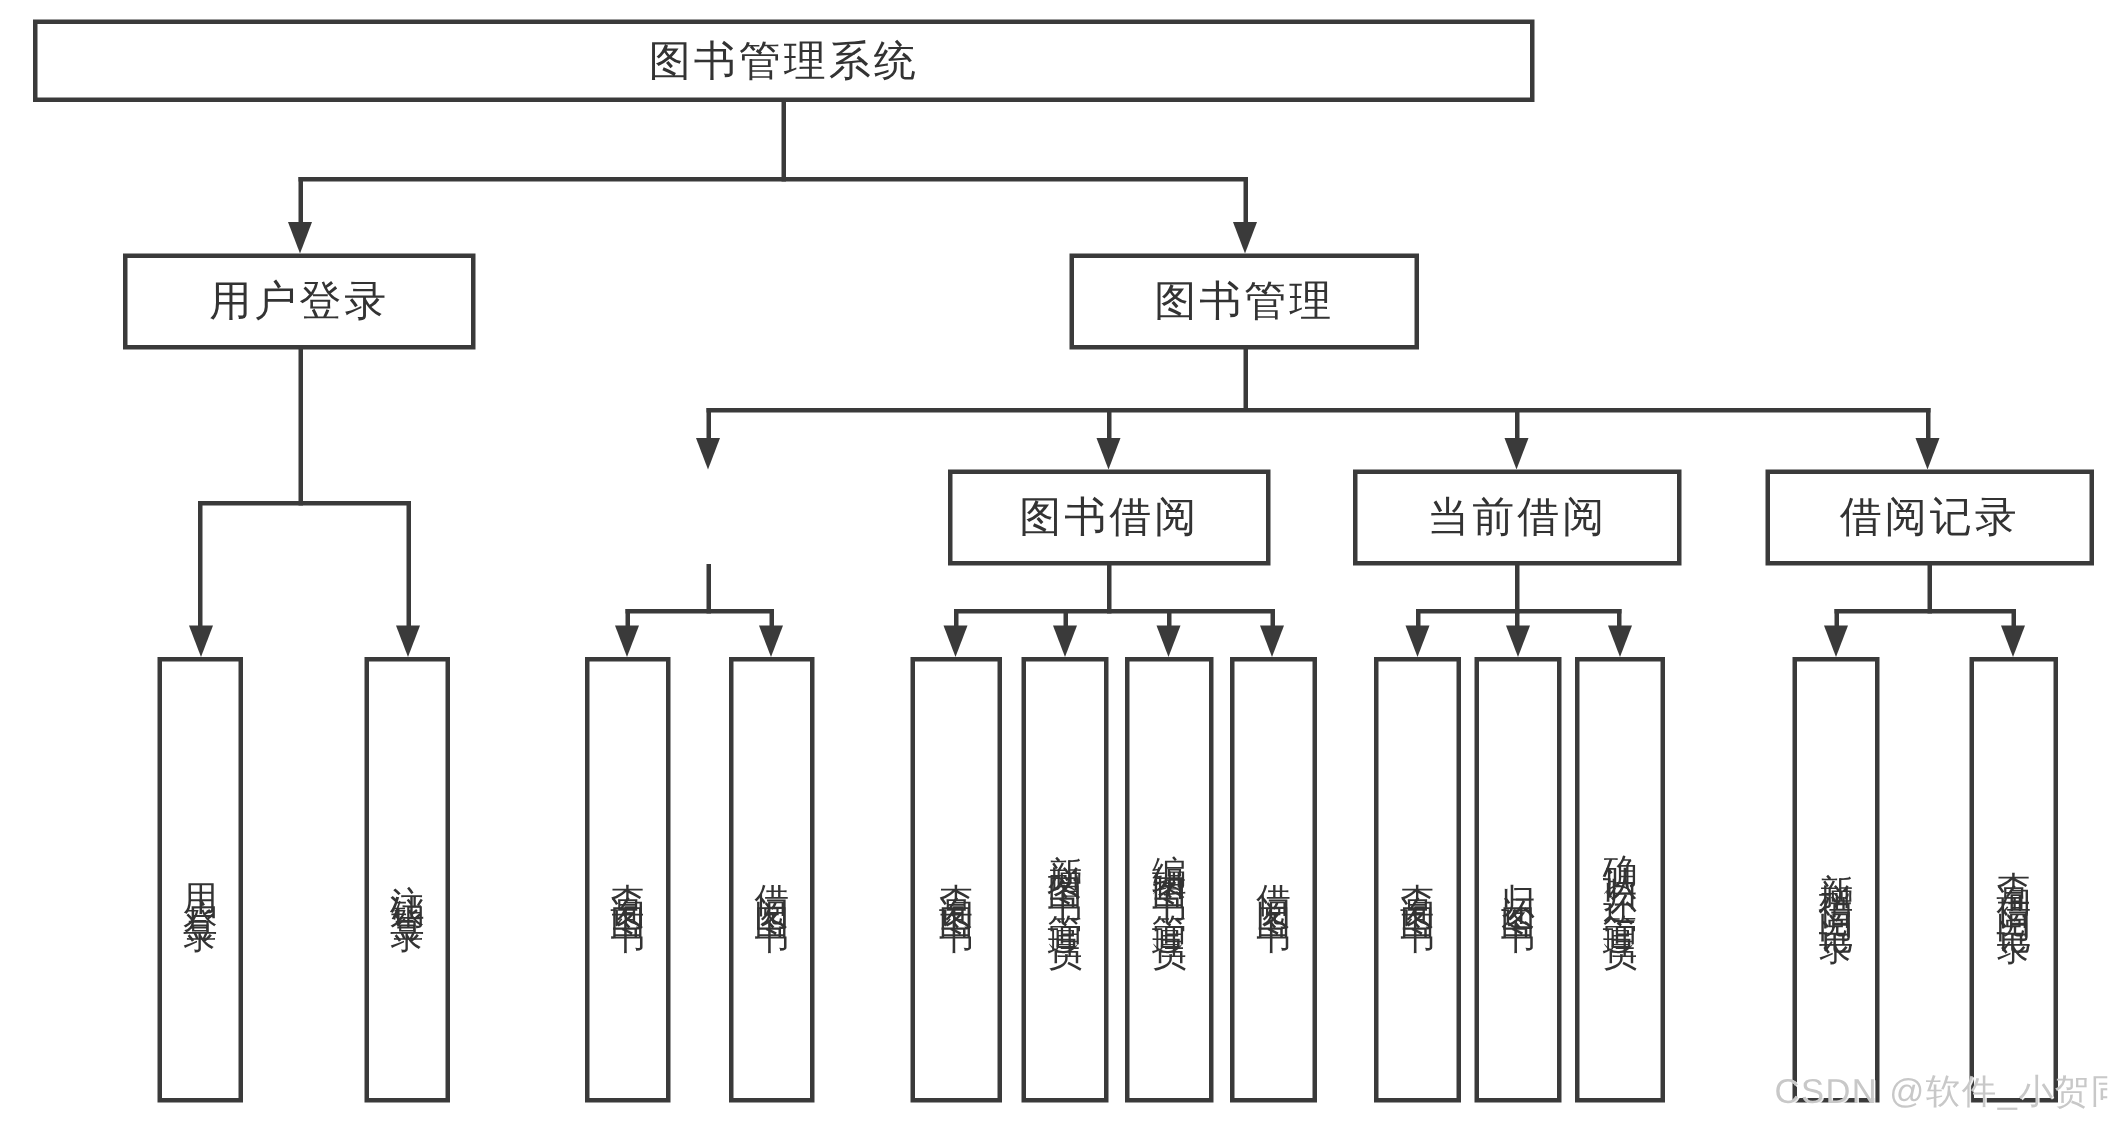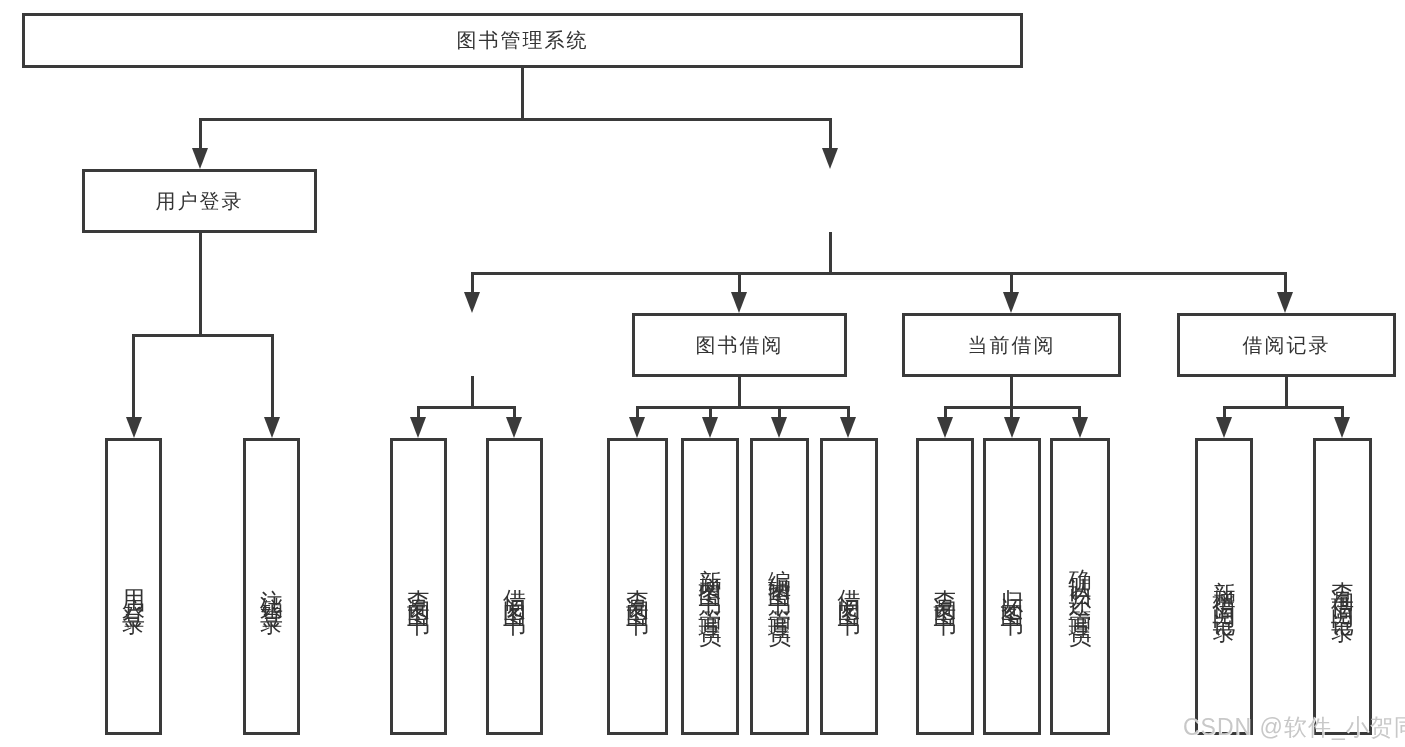--- a/index.html
+++ b/index.html
@@ -19,21 +19,21 @@
     position: absolute;
     box-sizing: border-box;
     border: 3px solid #3a3a3a;
     background: #ffffff;
     display: flex;
     align-items: center;
     justify-content: center;
     color: #333333;
   }
   .hbox {
-    font-size: 20px;
+    font-size: 28px;
     letter-spacing: 2px;
     white-space: nowrap;
   }
   .vbox {
     writing-mode: vertical-rl;
     text-orientation: mixed;
     font-size: 23px;
     letter-spacing: 8px;
     line-height: 1;
   }
@@ -74,20 +74,23 @@
 
   <div class="ln" style="left:199px; top:118px; width:632px; height:3px;"></div>
 
   <div class="ln" style="left:199px; top:118px; width:3px; height:32px;"></div>
   <div class="arr" style="left:192px; top:148px;"></div>
   <div class="ln" style="left:829px; top:118px; width:3px; height:32px;"></div>
   <div class="arr" style="left:822px; top:148px;"></div>
 
   <div class="box hbox" style="left:82px; top:169px; width:235px; height:64px;">
     <span>用户登录</span>
+  </div>
+  <div class="box hbox" style="left:713px; top:169px; width:233px; height:64px;">
+    <span>图书管理</span>
   </div>
 
   <div class="ln" style="left:199px; top:232px; width:3px; height:105px;"></div>
   <div class="ln" style="left:132px; top:334px; width:142px; height:3px;"></div>
   <div class="ln" style="left:132px; top:334px; width:3px; height:84px;"></div>
   <div class="arr" style="left:126px; top:417px;"></div>
   <div class="ln" style="left:271px; top:334px; width:3px; height:84px;"></div>
   <div class="arr" style="left:264px; top:417px;"></div>
 
   <div class="ln" style="left:829px; top:232px; width:3px; height:42px;"></div>

